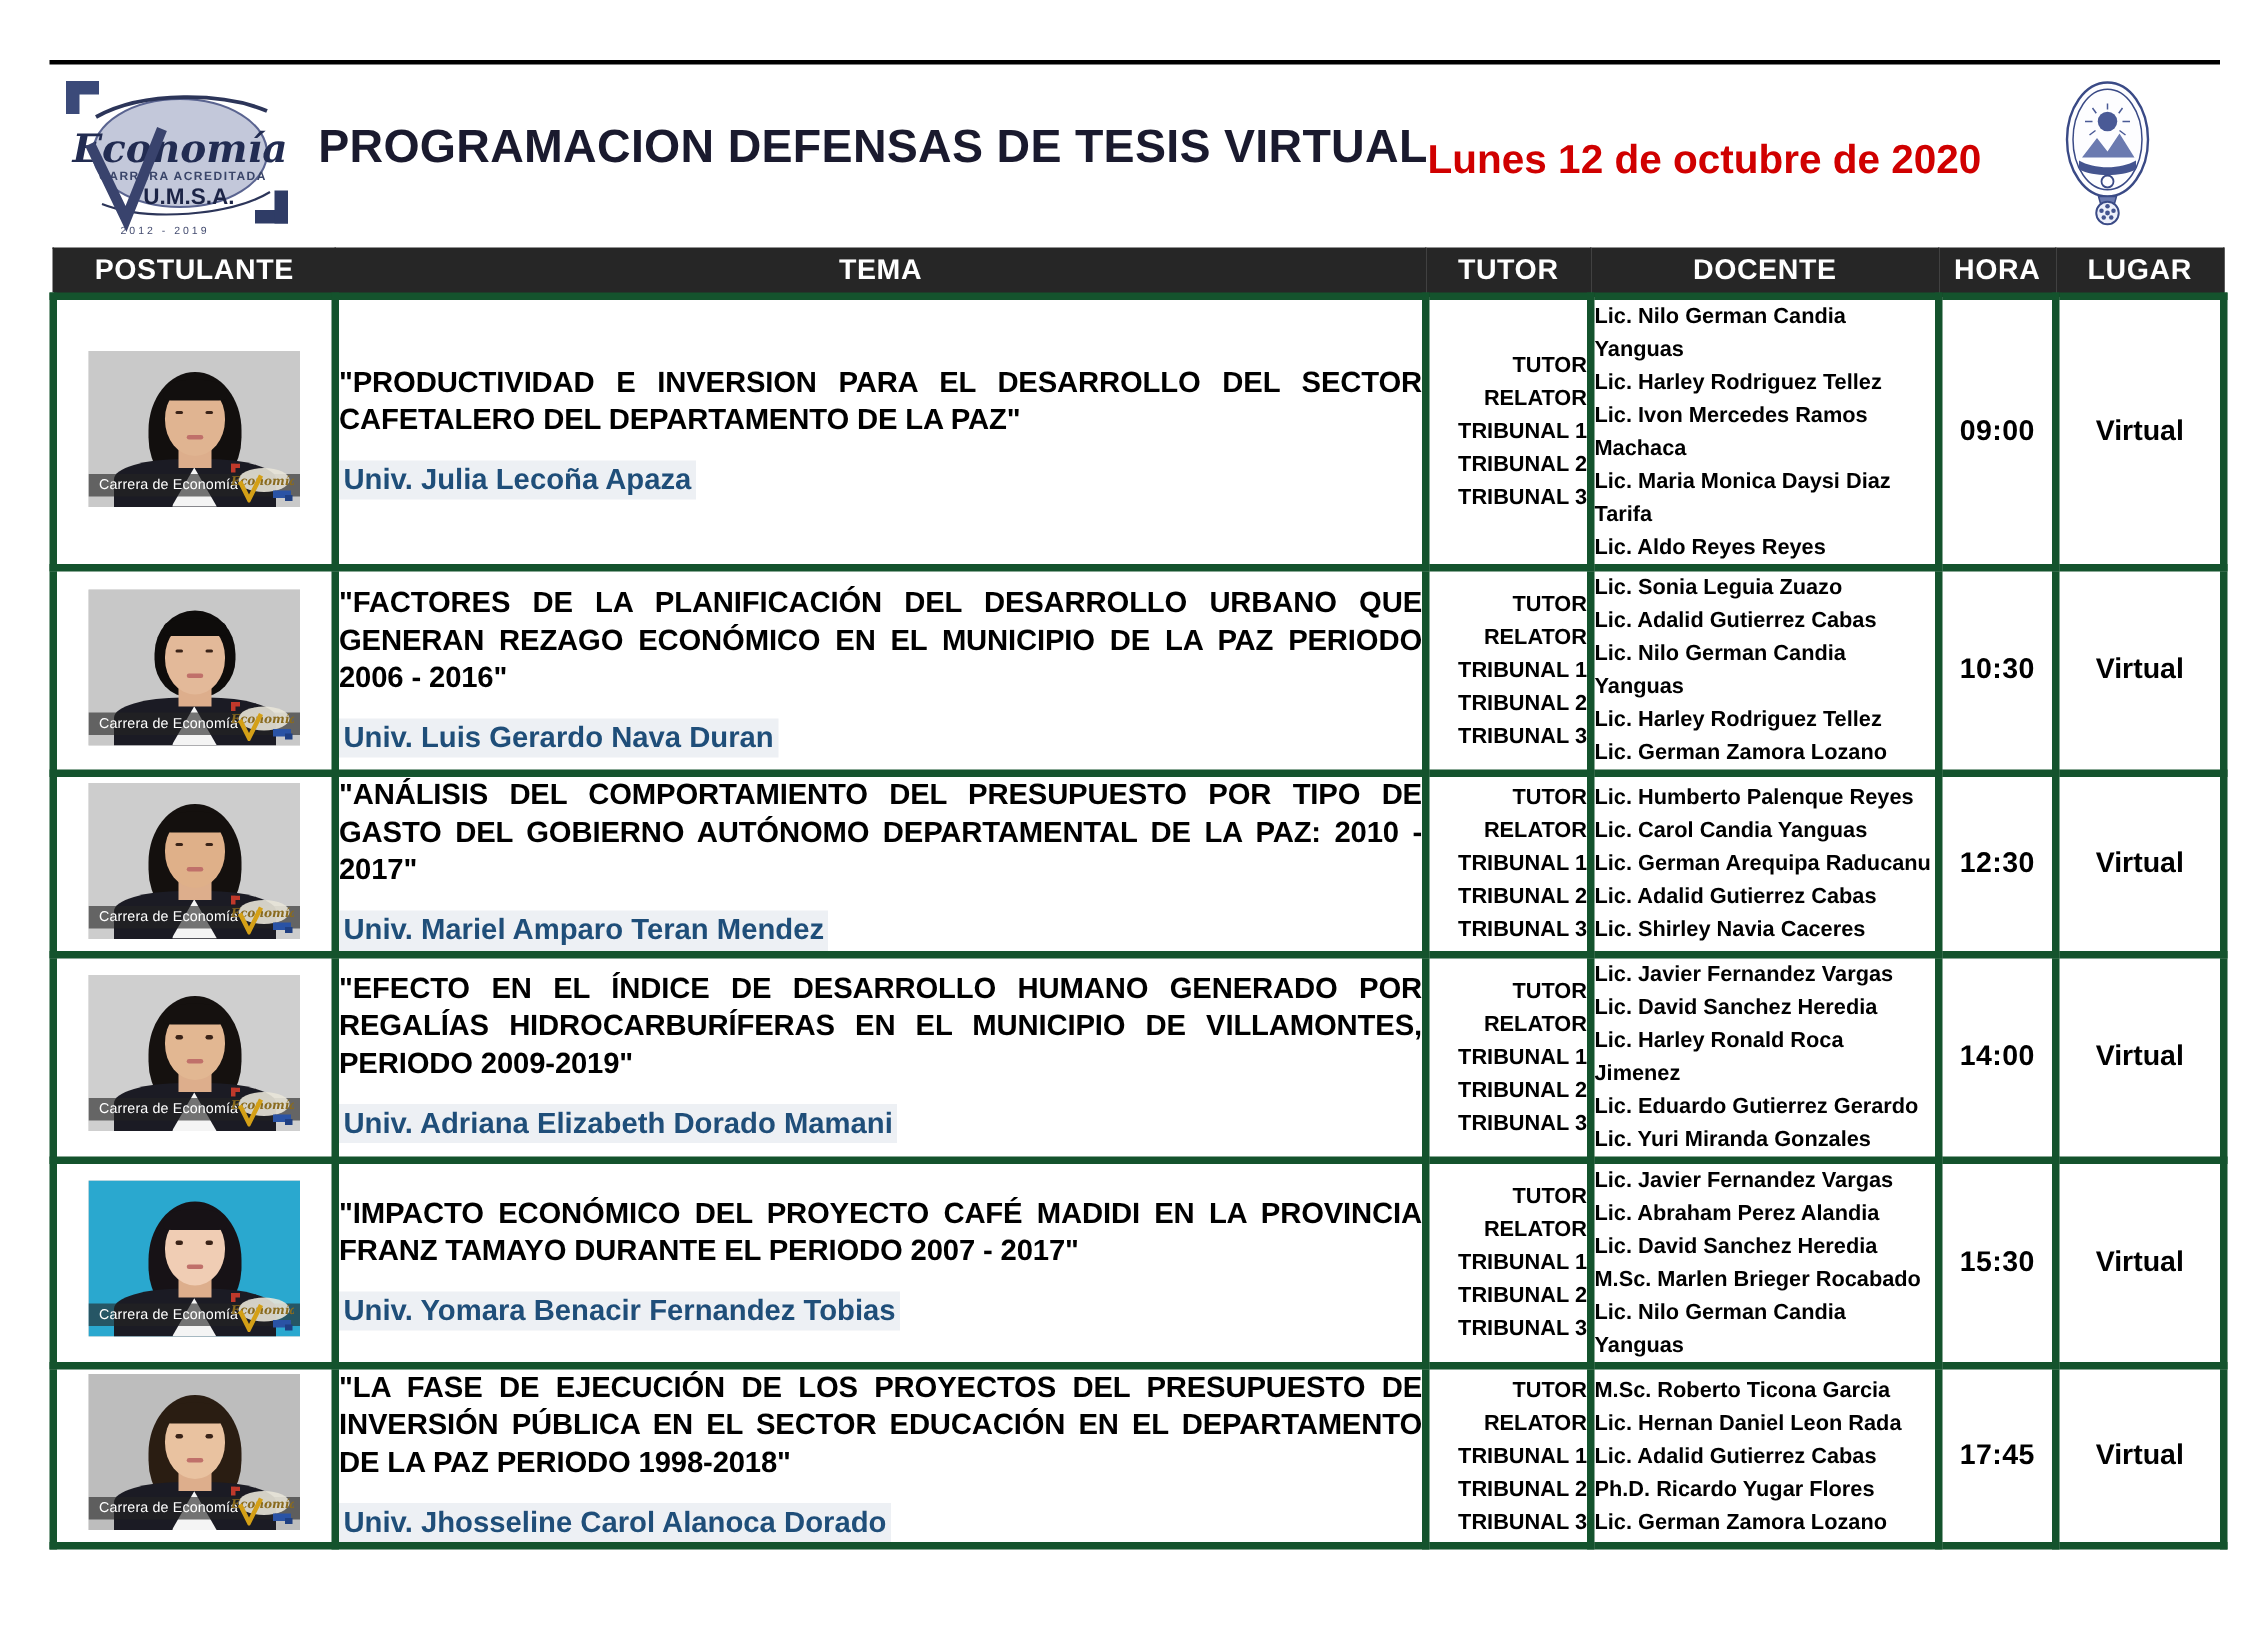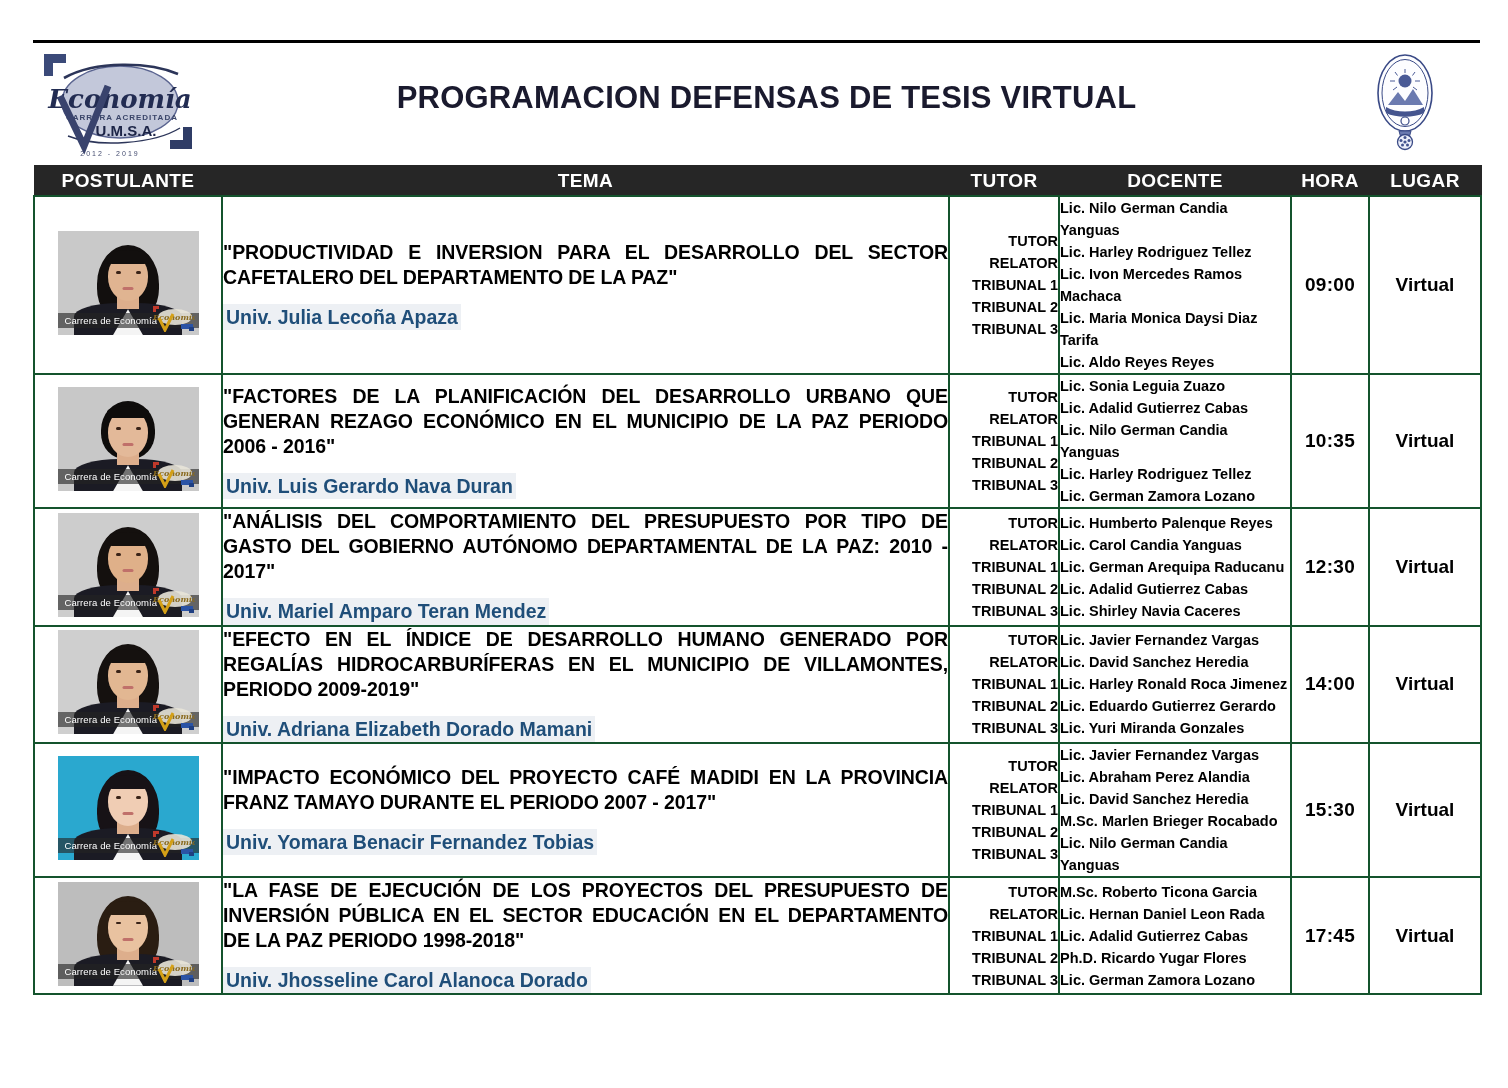--- a/index.html
+++ b/index.html
@@ -84,21 +84,21 @@
   
   table.sched {
     position: absolute;
     left: 33px;
     top: 165px;
     width: 1447px;
     border-collapse: collapse;
     table-layout: fixed;
   }
   table.sched th, table.sched td {
-    border: 2px solid #14532d;
+    border: 5px solid #14532d;
     vertical-align: middle;
     padding: 0;
   }
   table.sched thead th {
     background: #262626;
     color: #ffffff;
     font-size: 19px;
     font-weight: bold;
     letter-spacing: .4px;
     height: 29px;
@@ -266,20 +266,21 @@
         <text x="82" y="58" font-family="DejaVu Serif, serif" font-size="26" font-style="italic" font-weight="bold" fill="#222c52" text-anchor="middle">Economía</text>
         <text x="84" y="70" font-family="Liberation Sans, sans-serif" font-size="8" font-weight="bold" fill="#3a4569" text-anchor="middle" letter-spacing="1">CARRERA ACREDITADA</text>
         <text x="88" y="86" font-family="Liberation Sans, sans-serif" font-size="15" font-weight="bold" fill="#1c2446" text-anchor="middle">U.M.S.A.</text>
         <path d="M22 46 L 46 96 L 70 36" stroke="#39436d" stroke-width="7" fill="none" stroke-linejoin="miter"></path>
         <text x="72" y="106" font-family="Liberation Sans, sans-serif" font-size="7" fill="#444c70" text-anchor="middle" letter-spacing="2">2012 - 2019</text>
       </svg>
     </div>
 
     <div class="title-cell">
       <div class="main-title">PROGRAMACION DEFENSAS DE TESIS VIRTUAL</div>
+      <div class="sub-title">Lunes 12 de octubre de 2020</div>
     </div>
 
     <div class="seal-cell">
       <svg class="seal" viewBox="0 0 74 104">
         <ellipse cx="37" cy="42" rx="27" ry="38" fill="#fdfdff" stroke="#3a4a86" stroke-width="1.6"></ellipse>
         <ellipse cx="37" cy="42" rx="23" ry="33.5" fill="none" stroke="#3a4a86" stroke-width="1"></ellipse>
         <circle cx="37" cy="30" r="6.5" fill="#4a5a96"></circle>
         <g stroke="#4a5a96" stroke-width="1">
           <line x1="37" y1="18" x2="37" y2="22"></line>
           <line x1="27" y1="21" x2="29.5" y2="24.5"></line>
@@ -378,21 +379,21 @@
             <div>TRIBUNAL 2</div>
             <div>TRIBUNAL 3</div>
           </td>
           <td class="cell-names">
             <div>Lic. Sonia Leguia Zuazo</div>
             <div>Lic. Adalid Gutierrez Cabas</div>
             <div>Lic. Nilo German Candia Yanguas</div>
             <div>Lic. Harley Rodriguez Tellez</div>
             <div>Lic. German Zamora Lozano</div>
           </td>
-          <td class="cell-hora">10:35</td>
+          <td class="cell-hora">10:30</td>
           <td class="cell-lugar">Virtual</td>
         </tr>
         <tr>
           <td class="cell-photo"><span class="photo"><span class="bg" style="background:#cdcdcd"></span><span class="hair" style="top:14px;width:62px;height:78px;background:#14100e"></span><span class="body" style="width:108px;height:32px;"></span><span class="shirt" style="width:30px;height:26px;"></span><span class="neck" style="top:62px;width:22px;height:16px;"></span><span class="face" style="top:22px;width:40px;height:48px;background:#dfb089"></span><span class="hairfront" style="top:19px;width:42px;height:14px;background:#14100e"></span><span class="eye" style="top:40px;left:58px;"></span><span class="eye" style="top:40px;left:78px;"></span><span class="mouth" style="top:56px;"></span><span class="watermark">Carrera de Economía</span><svg class="econ-badge" viewBox="0 0 42 26">
                 <rect x="0" y="0" width="6" height="3" fill="#c0392b"></rect>
                 <rect x="0" y="0" width="3" height="6" fill="#c0392b"></rect>
                 <ellipse cx="22" cy="11" rx="17" ry="8" fill="#e8e4d8" opacity=".9"></ellipse>
                 <text x="22" y="14" font-family="DejaVu Serif, serif" font-size="8" font-style="italic" font-weight="bold" fill="#8a6b1f" text-anchor="middle">Economía</text>
                 <path d="M6 12 L12 24 L20 8" stroke="#d4a017" stroke-width="3" fill="none"></path>
                 <rect x="28" y="18" width="12" height="5" fill="#2a53a5"></rect>

